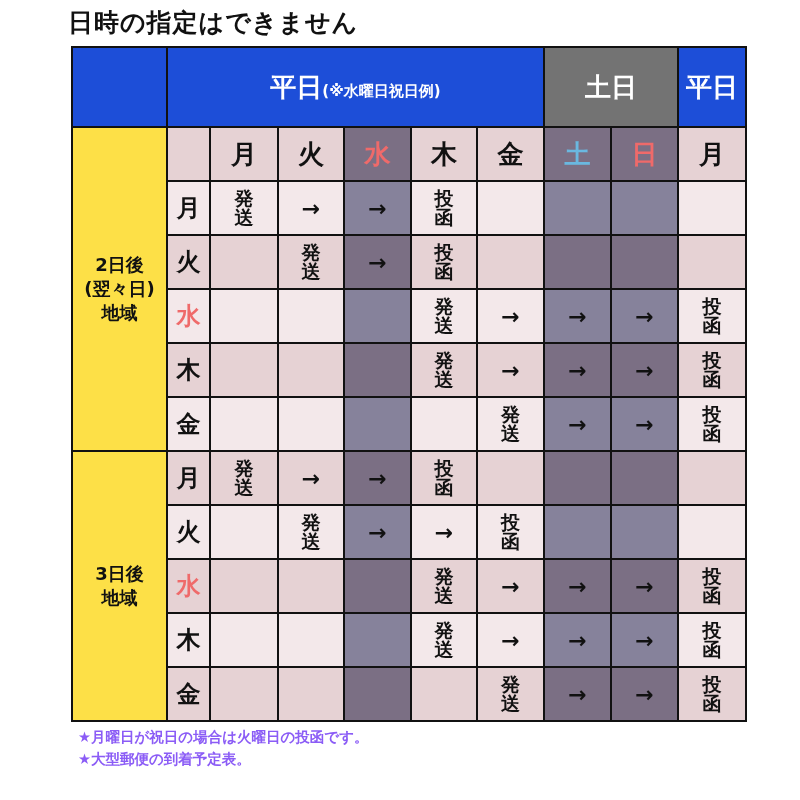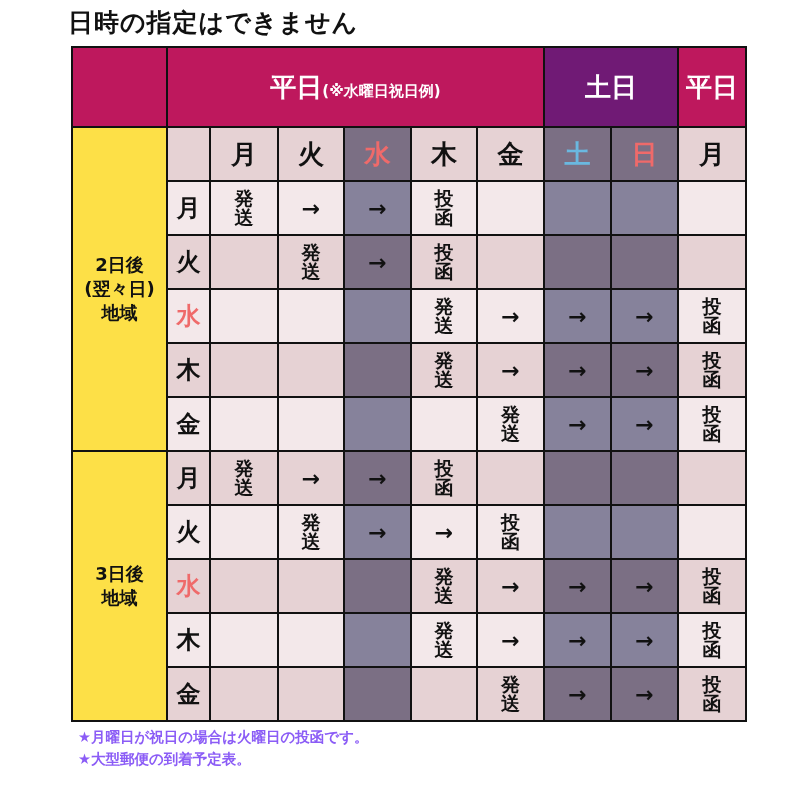--- a/index.html
+++ b/index.html
@@ -1,22 +1,22 @@
 <!DOCTYPE html>
 <html><head>
 <meta charset="utf-8">
 <style>
   html, body { margin:0; padding:0; background:#ffffff; }
   body { width:800px; height:800px; position:relative; overflow:hidden;
          font-family:"DejaVu Sans","Liberation Sans",sans-serif; }
   .title { position:absolute; left:68px; top:6px; font-size:25px; font-weight:bold; color:#111; letter-spacing:1px; }
   table.sched { position:absolute; left:71px; top:46px; border-collapse:collapse; table-layout:fixed; }
   table.sched td { border:2.5px solid #111; padding:0; text-align:center; vertical-align:middle; font-weight:bold; color:#111; }
-  .hdr-red { background:#be185d; color:#fff !important;margin-left:40px; }
-  .hdr-grey { background:#701a75; color:#fff !important; }
+  .hdr-red { background:#1d4ed8; color:#fff !important;margin-left:40px; }
+  .hdr-grey { background:#737373; color:#fff !important; }
   .h-main { font-size:26px; }
   .h-sub { font-size:15px; }
   .group { background:#fde047; font-size:18px; line-height:1.35; }
   .dayh { font-size:26px; }
   .rowlbl { font-size:24px; }
   .l { background:#f3e8ea; }
   .d { background:#e6d2d4; }
   .gl { background:#86829b; }
   .gd { background:#7b6f84; }
   .blue { color:#6ab8e0 !important; }

